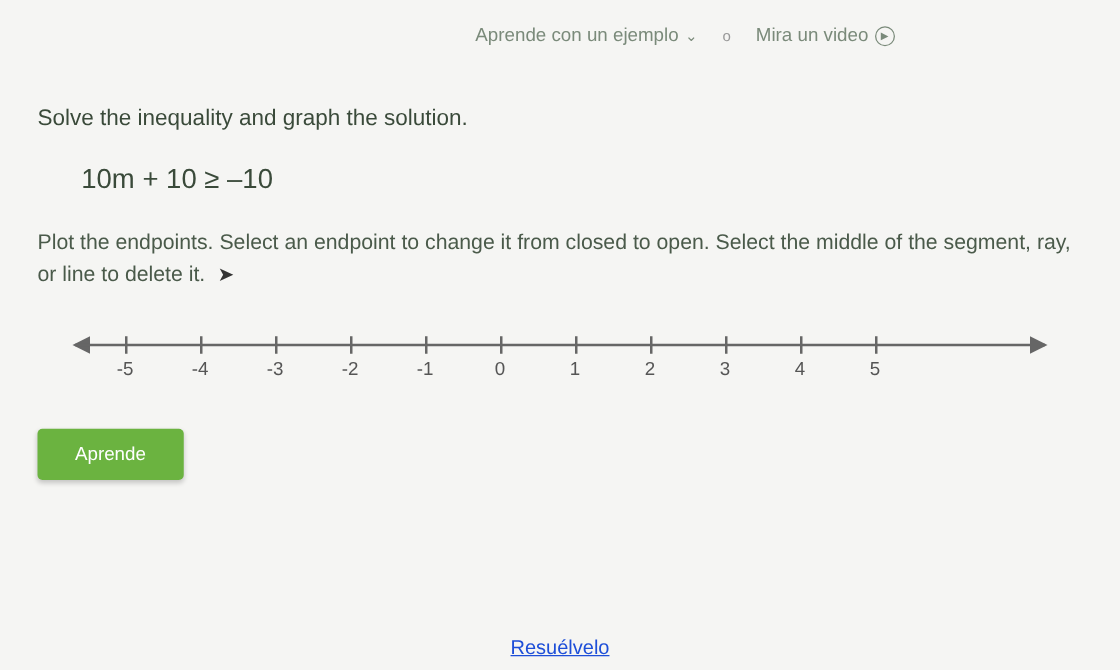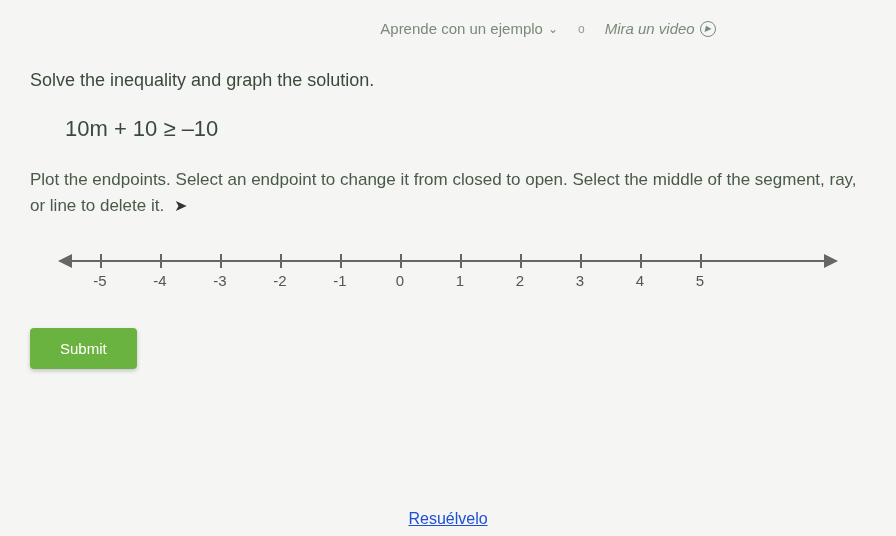--- a/index.html
+++ b/index.html
@@ -18,21 +18,21 @@
     .content {
       background: #f5f5f3;
       padding: 20px 30px;
       height: 100%;
     }
     .top-links {
       display: flex;
       justify-content: center;
       align-items: center;
       gap: 20px;
-      margin-bottom: 33px;
+      margin-bottom: 47px;
       padding-left: 200px;
     }
     .link-example {
       color: #7a8a7a;
       font-size: 15px;
       cursor: pointer;
       display: flex;
       align-items: center;
       gap: 5px;
     }
@@ -40,21 +40,20 @@
       color: #999;
       font-size: 12px;
     }
     .link-video {
       color: #7a8a7a;
       font-size: 15px;
       cursor: pointer;
       display: flex;
       align-items: center;
       gap: 5px;
-      font-style: italic;
     }
     .question-title {
       color: #3a4a3a;
       font-size: 18px;
       margin-bottom: 25px;
     }
     .inequality {
       color: #3a4a3a;
       font-size: 22px;
       margin-left: 35px;
@@ -205,16 +204,16 @@
           <div class="tick" style="left: 520px;"></div>
           <div class="tick-label" style="left: 520px;">3</div>
           <div class="tick" style="left: 580px;"></div>
           <div class="tick-label" style="left: 580px;">4</div>
           <div class="tick" style="left: 640px;"></div>
           <div class="tick-label" style="left: 640px;">5</div>
         </div>
     </div>
   </div>
 
-  <button class="submit-btn">Submit</button>
+  <button class="submit-btn">Aprende</button>
 </div>
 
 <div class="bottom-text">Resuélvelo</div>
 
 </body></html>

